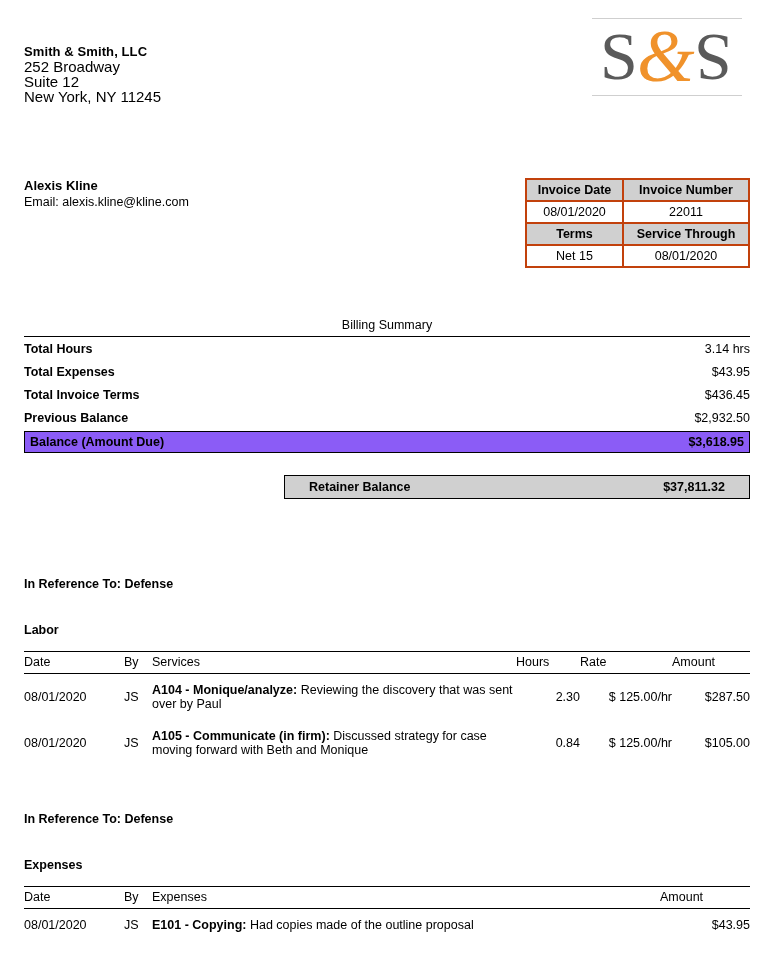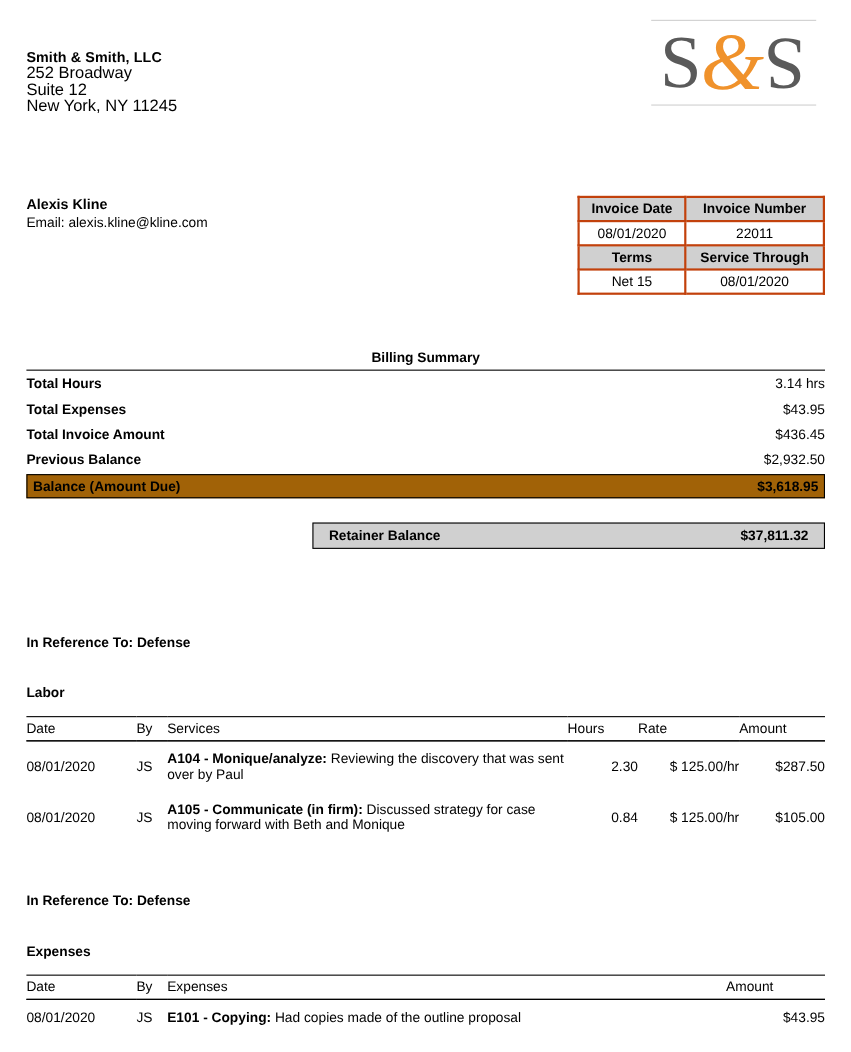--- a/index.html
+++ b/index.html
@@ -95,56 +95,56 @@
     background: #d0d0d0;
     font-weight: bold;
   }
 
   
   .billing-section {
     margin-top: 50px;
   }
   .billing-title {
     text-align: center;
-    font-weight: bold;
+    font-weight: normal;
     font-size: 12.5px;
     padding-bottom: 4px;
     border-bottom: 1px solid #000000;
   }
   .sum-row {
     display: flex;
     justify-content: space-between;
     align-items: center;
     font-size: 12.5px;
     padding: 5px 0 4px 0;
   }
   .sum-row .label { font-weight: bold; }
   .sum-row .value { font-weight: normal; }
   .sum-row.emphasis {
-    background: #a16207;
+    background: #8b5cf6;
     border: 1px solid #000000;
     padding: 3px 5px;
     margin-top: 2px;
   }
   .sum-row.emphasis .label,
   .sum-row.emphasis .value { font-weight: bold; }
 
   .retainer-wrap {
     margin-top: 22px;
     display: flex;
     justify-content: flex-end;
   }
   .retainer-row {
     width: 466px;
     display: flex;
     justify-content: space-between;
     align-items: center;
     background: #d0d0d0;
     border: 1px solid #000000;
-    padding: 4px 14px;
+    padding: 4px 24px;
     font-size: 12.5px;
     box-sizing: border-box;
   }
   .retainer-row .label,
   .retainer-row .value { font-weight: bold; }
 
   
   .reference {
     font-size: 12.5px;
     font-weight: bold;
@@ -239,21 +239,21 @@
 
     <div class="sum-row">
       <span class="label">Total Hours</span>
       <span class="value">3.14 hrs</span>
     </div>
     <div class="sum-row">
       <span class="label">Total Expenses</span>
       <span class="value">$43.95</span>
     </div>
     <div class="sum-row">
-      <span class="label">Total Invoice Amount</span>
+      <span class="label">Total Invoice Terms</span>
       <span class="value">$436.45</span>
     </div>
     <div class="sum-row">
       <span class="label">Previous Balance</span>
       <span class="value">$2,932.50</span>
     </div>
 
     <div class="sum-row emphasis">
       <span class="label">Balance (Amount Due)</span>
       <span class="value">$3,618.95</span>

